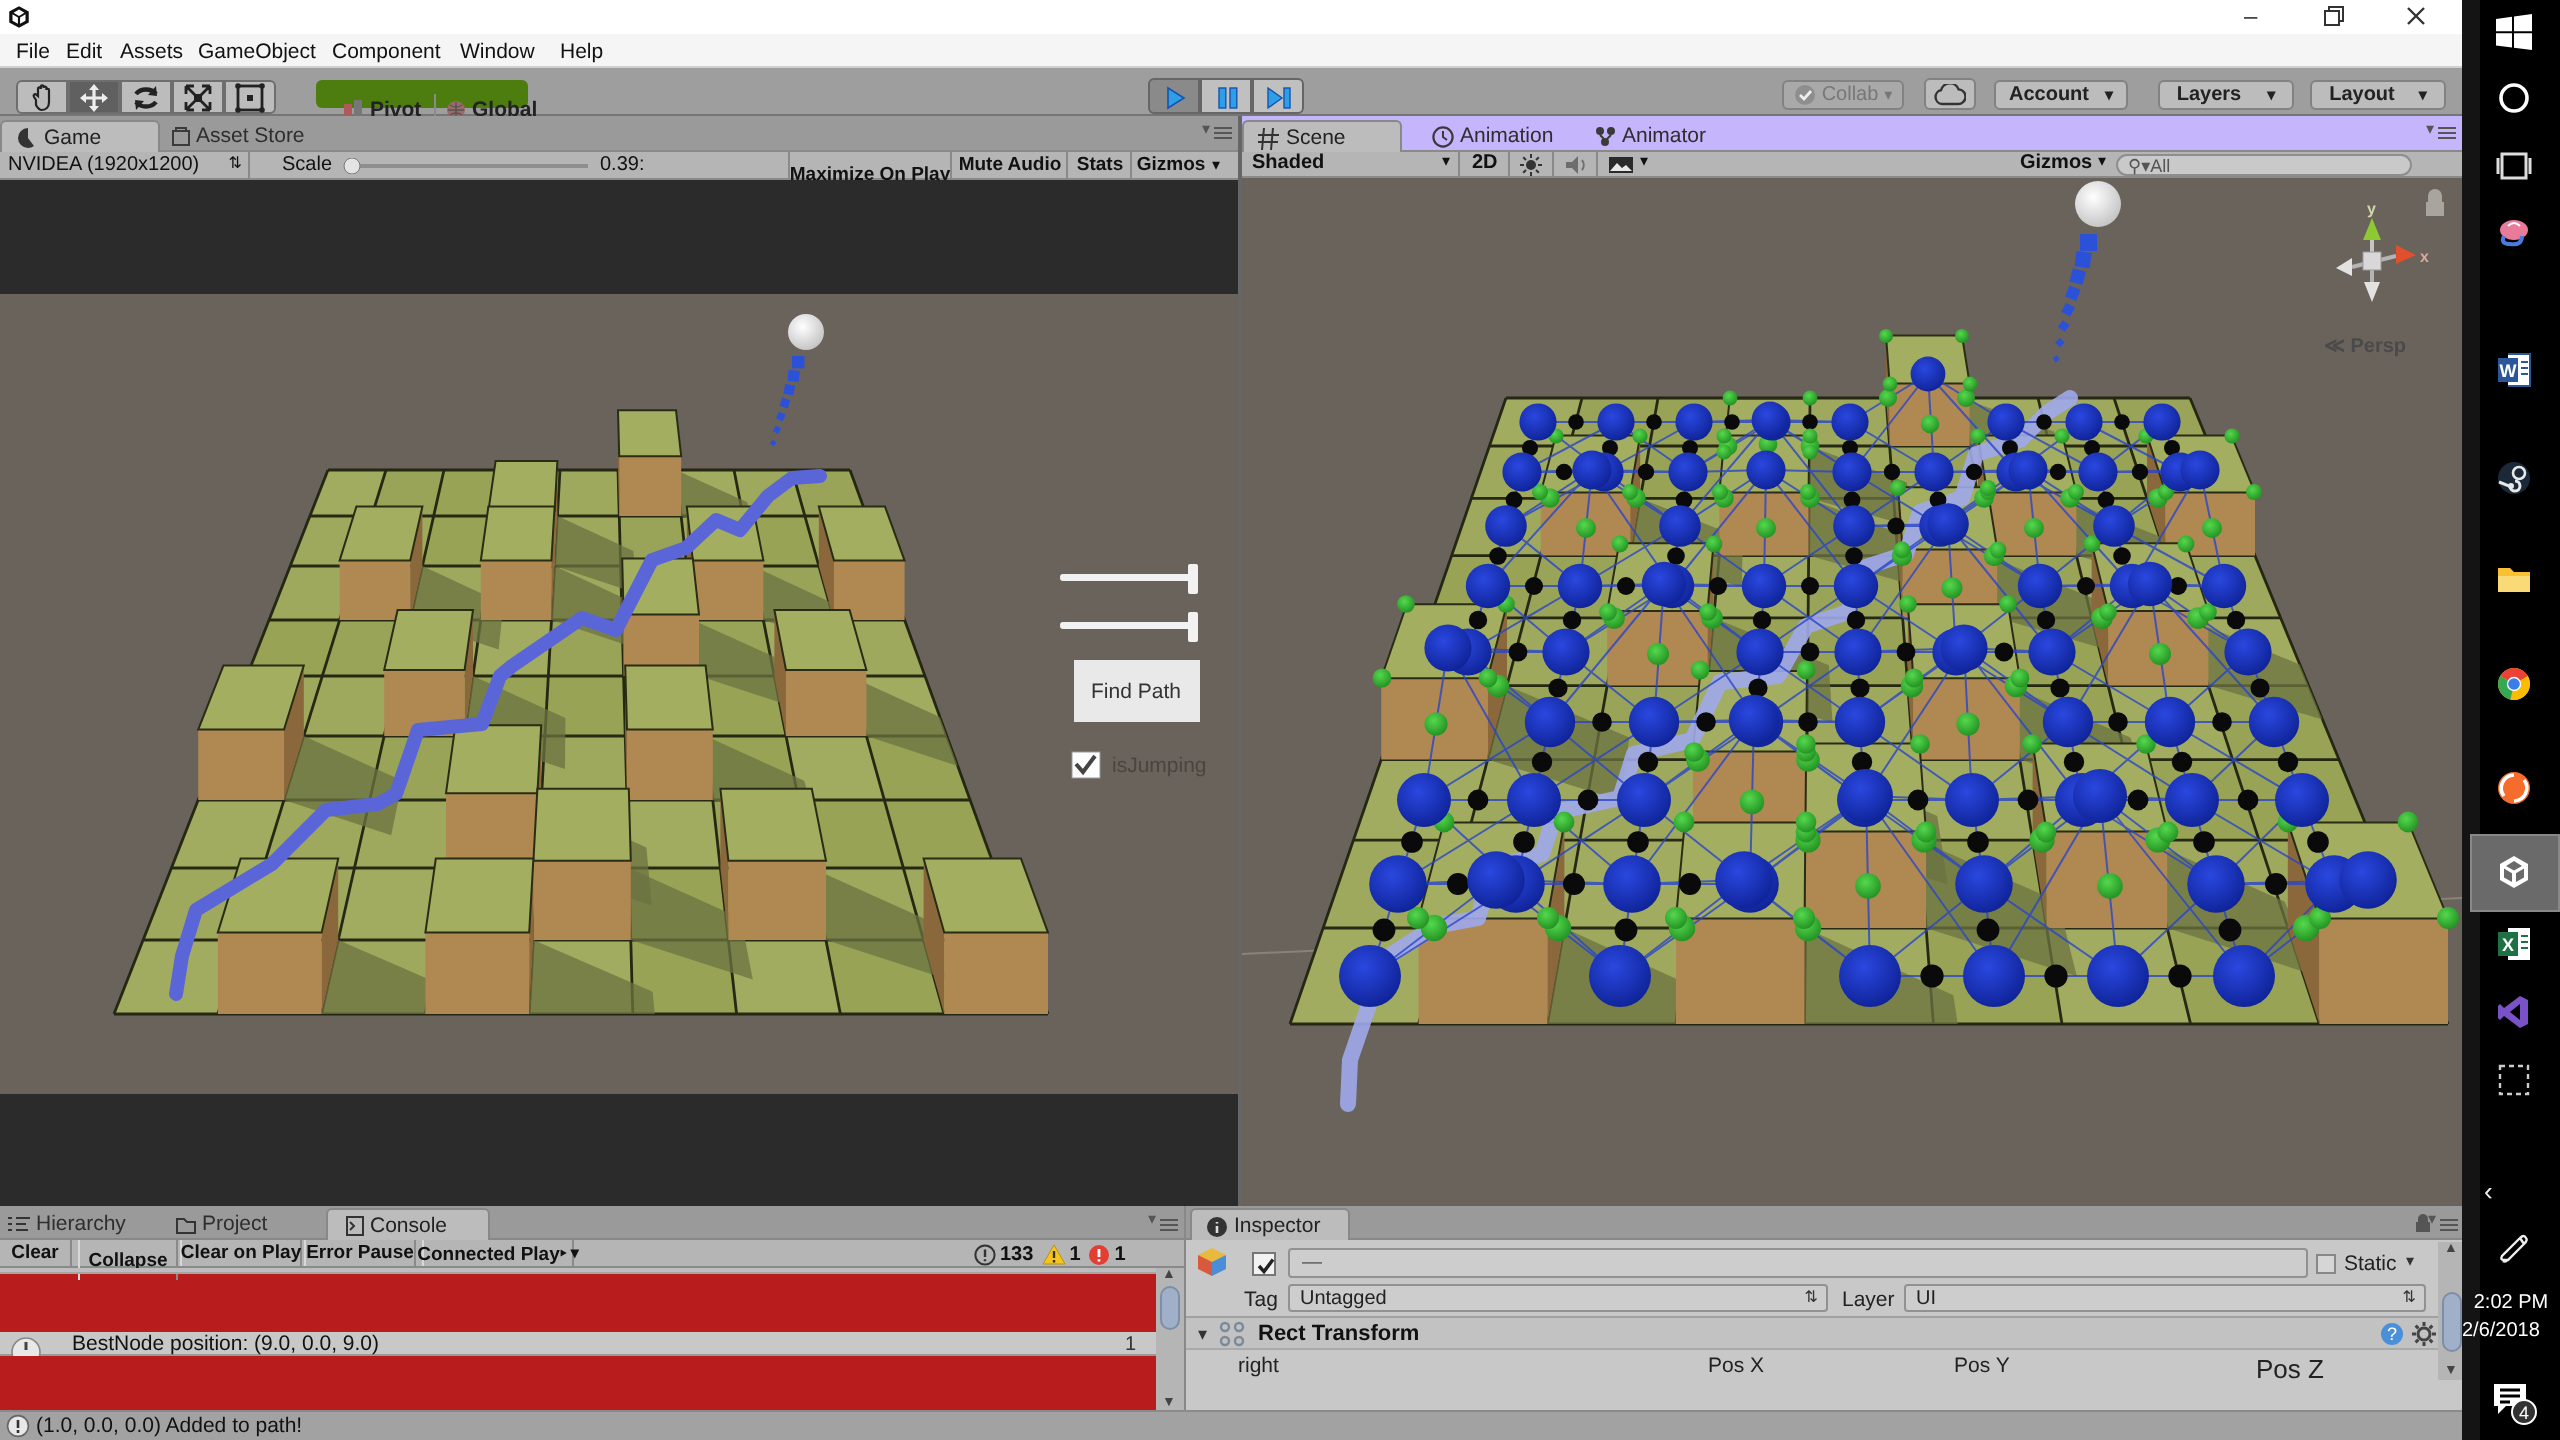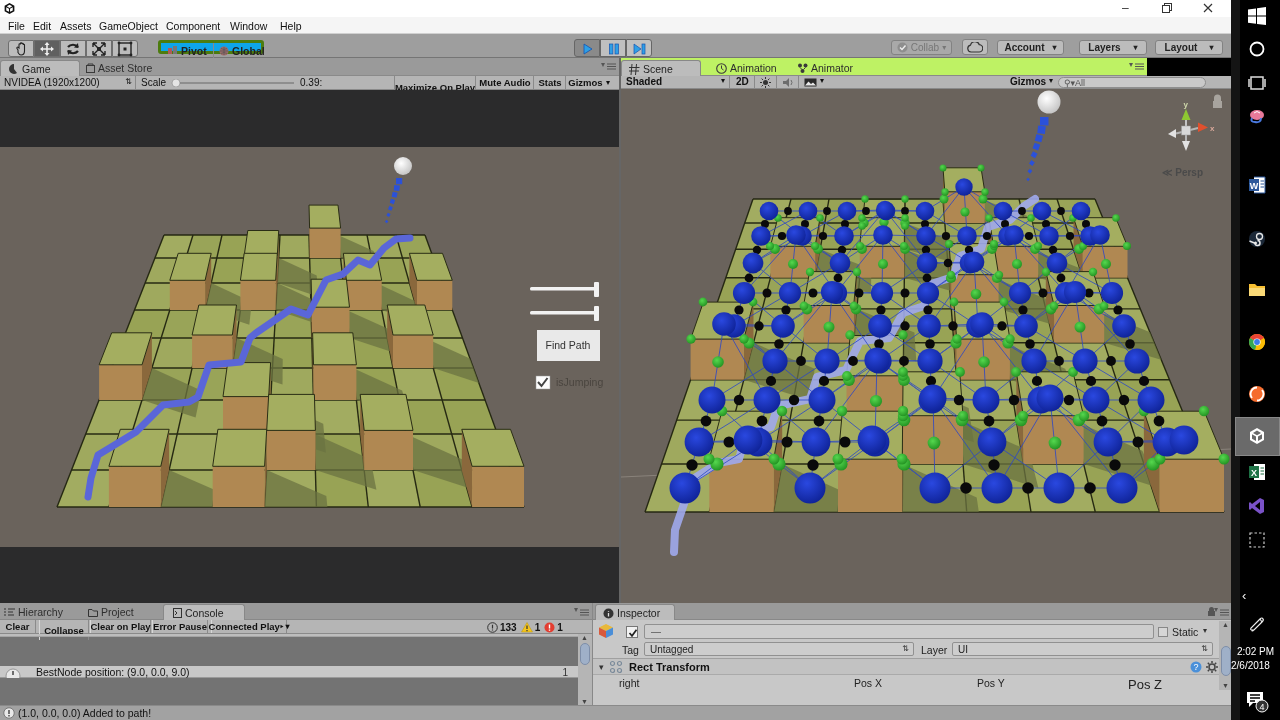--- a/index.html
+++ b/index.html
@@ -57,21 +57,21 @@
     <div class="abs" style="left:112px;top:6px;width:26px;height:17px;background:#bcbcbc;border:1px solid #6e6e6e;border-radius:0 3px 3px 0;">
       <svg width="18" height="18" viewBox="0 0 18 18" style="position:absolute;left:3px;top:-1px">
         <rect x="3" y="3" width="12" height="12" fill="none" stroke="#222" stroke-width="1.4"></rect>
         <circle cx="3" cy="3" r="1.4" fill="#222"></circle>
         <circle cx="15" cy="3" r="1.4" fill="#222"></circle>
         <circle cx="3" cy="15" r="1.4" fill="#222"></circle>
         <circle cx="15" cy="15" r="1.4" fill="#222"></circle>
         <rect x="7.5" y="7.5" width="3" height="3" fill="#222"></rect>
       </svg>
     </div>
-    <div class="abs" style="left:158px;top:6px;width:106px;height:14px;background:#0ea5e9;border:3px solid #4d7c0f;border-radius:3px">
+    <div class="abs" style="left:158px;top:6px;width:106px;height:14px;background:#0ea5e9;border:7px solid #4d7c0f;border-radius:3px">
 <svg width="10" height="10" style="position:absolute;left:7px;top:3px">
         <rect x="0" y="2" width="4" height="6" fill="#b05959"></rect>
         <rect x="5" y="0" width="4" height="8" fill="#777"></rect>
       </svg>
 <span style="position:absolute;left:20px;top:2px;font-size:10.5px;font-weight:bold;color:#222">Pivot</span>
 <div style="position:absolute;left:52px;top:0;width:1px;height:15px;background:#8a8a8a"></div>
 <svg width="11" height="11" style="position:absolute;left:58px;top:2.5px">
         <circle cx="5" cy="5" r="4.5" fill="#9c6a6a"></circle>
         <path d="M1 5 H9 M5 1 V9 M2 2.5 Q5 4.5 8 2.5 M2 7.5 Q5 5.5 8 7.5" stroke="#555" stroke-width="0.7" fill="none"></path>
       </svg>
@@ -121,21 +121,21 @@
         <path d="M2 2.5 V1 h5 v1.5" fill="none" stroke="#3a3a3a"></path>
       </svg>
 <span style="position:absolute;left:12px;top:0;font-size:10.5px;color:#2e2e2e">Asset Store</span>
     </div>
 <span class="abs" style="right:14px;top:2px;font-size:8px;color:#555">▾</span>
 <svg class="abs" style="right:3px;top:5px" width="9" height="8">
       <path d="M0 1 H9 M0 3.5 H9 M0 6 H9" stroke="#555" stroke-width="1"></path>
     </svg>
 </div>
 <div class="abs" style="left:0;top:76px;width:619px;height:14px;background:#b5b5b5;border-bottom:1px solid #8a8a8a;font-size:10px;color:#111">
-<div class="abs" style="left:0;top:0;width:136px;height:13px;border-right:1px solid #8a8a8a">
+<div class="abs" style="left:0;top:0;width:125px;height:13px;border-right:1px solid #8a8a8a">
       <span style="position:absolute;left:4px;top:1px">NVIDEA (1920x1200)</span>
       <span style="position:absolute;right:3px;top:1px;font-size:8px">⇅</span>
     </div>
 <span class="abs" style="left:141px;top:1px">Scale</span>
 <svg class="abs" style="left:168px;top:3px" width="130" height="8">
       <rect x="4" y="3" width="122" height="2" fill="#8e8e8e"></rect>
       <circle cx="8" cy="4" r="4" fill="#e4e4e4" stroke="#777" stroke-width="0.5"></circle>
     </svg>
 <span class="abs" style="left:300px;top:1px">0.39:</span>
 <div class="tbtn abs" style="left:394px;top:0;width:82px;border-left:1px solid #8a8a8a;padding:11px;justify-content:center;font-weight:bold;font-size:9.5px">Maximize On Play</div>
@@ -345,21 +345,21 @@
 <text x="556" y="296" font-size="10.5" fill="#4a453f">isJumping</text>
 </g>
 <defs>
 <radialGradient id="ballg" cx="0.4" cy="0.35" r="0.8">
           <stop offset="0" stop-color="#ffffff"></stop>
           <stop offset="1" stop-color="#b9b9b9"></stop>
         </radialGradient>
 </defs>
 </svg></div>
 <div class="abs" style="left:619px;top:58px;width:2px;height:545px;background:#666"></div>
-<div class="abs" style="left:621px;top:58px;width:526px;height:18px;background:#bef264;border-bottom:1px solid #8a8a8a">
+<div class="abs" style="left:621px;top:58px;width:610px;height:18px;background:#c4b5fd;border-bottom:1px solid #8a8a8a">
 <div class="abs" style="left:0px;top:2px;width:80px;height:16px;background:#bcbcbc;border:1px solid #888;border-bottom:none;border-radius:3px 3px 0 0">
 <svg width="11" height="11" style="position:absolute;left:7px;top:3px">
         <path d="M3 0 L2 11 M7.5 0 L6.5 11 M0 3.5 H10.5 M0 7 H10" stroke="#333" stroke-width="1"></path>
       </svg>
 <span style="position:absolute;left:21px;top:2px;font-size:10.5px;color:#222">Scene</span>
     </div>
 <div class="abs" style="left:95px;top:4px;width:85px;height:14px">
 <svg width="11" height="11" style="position:absolute;left:0;top:1px">
         <circle cx="5.5" cy="5.5" r="4.8" fill="none" stroke="#3a3a3a" stroke-width="1.1"></circle>
         <path d="M5.5 2.5 V5.5 L7.5 7" stroke="#3a3a3a" fill="none"></path>
@@ -1189,21 +1189,21 @@
 <radialGradient id="blug" cx="0.4" cy="0.35" r="0.75">
           <stop offset="0" stop-color="#2a48e0"></stop>
           <stop offset="1" stop-color="#0c1f90"></stop>
         </radialGradient>
 <radialGradient id="grng" cx="0.4" cy="0.35" r="0.75">
           <stop offset="0" stop-color="#55d84e"></stop>
           <stop offset="1" stop-color="#1d8a1d"></stop>
         </radialGradient>
 </defs>
 </svg></div>
-<div class="abs" style="left:0;top:603px;width:592px;height:117px;background:#737373">
+<div class="abs" style="left:0;top:603px;width:592px;height:117px;background:#b91c1c">
 <div class="abs" style="left:0;top:0;width:592px;height:17px;background:#9a9a9a;border-bottom:1px solid #888">
 <svg width="11" height="9" style="position:absolute;left:4px;top:5px">
         <path d="M0 1 H2 M4 1 H11 M0 4 H2 M4 4 H9 M0 7 H2 M4 7 H10" stroke="#333"></path>
       </svg>
 <span class="abs" style="left:18px;top:3px;font-size:10.5px;color:#2e2e2e">Hierarchy</span>
 <svg width="10" height="9" style="position:absolute;left:88px;top:5px">
         <path d="M0.5 8.5 V1.5 H4 L5.5 3 H9.5 V8.5 Z" fill="none" stroke="#333"></path>
       </svg>
 <span class="abs" style="left:101px;top:3px;font-size:10.5px;color:#2e2e2e">Project</span>
 <div class="abs" style="left:163px;top:1px;width:82px;height:17px;background:#bcbcbc;border:1px solid #888;border-bottom:none;border-radius:3px 3px 0 0">

